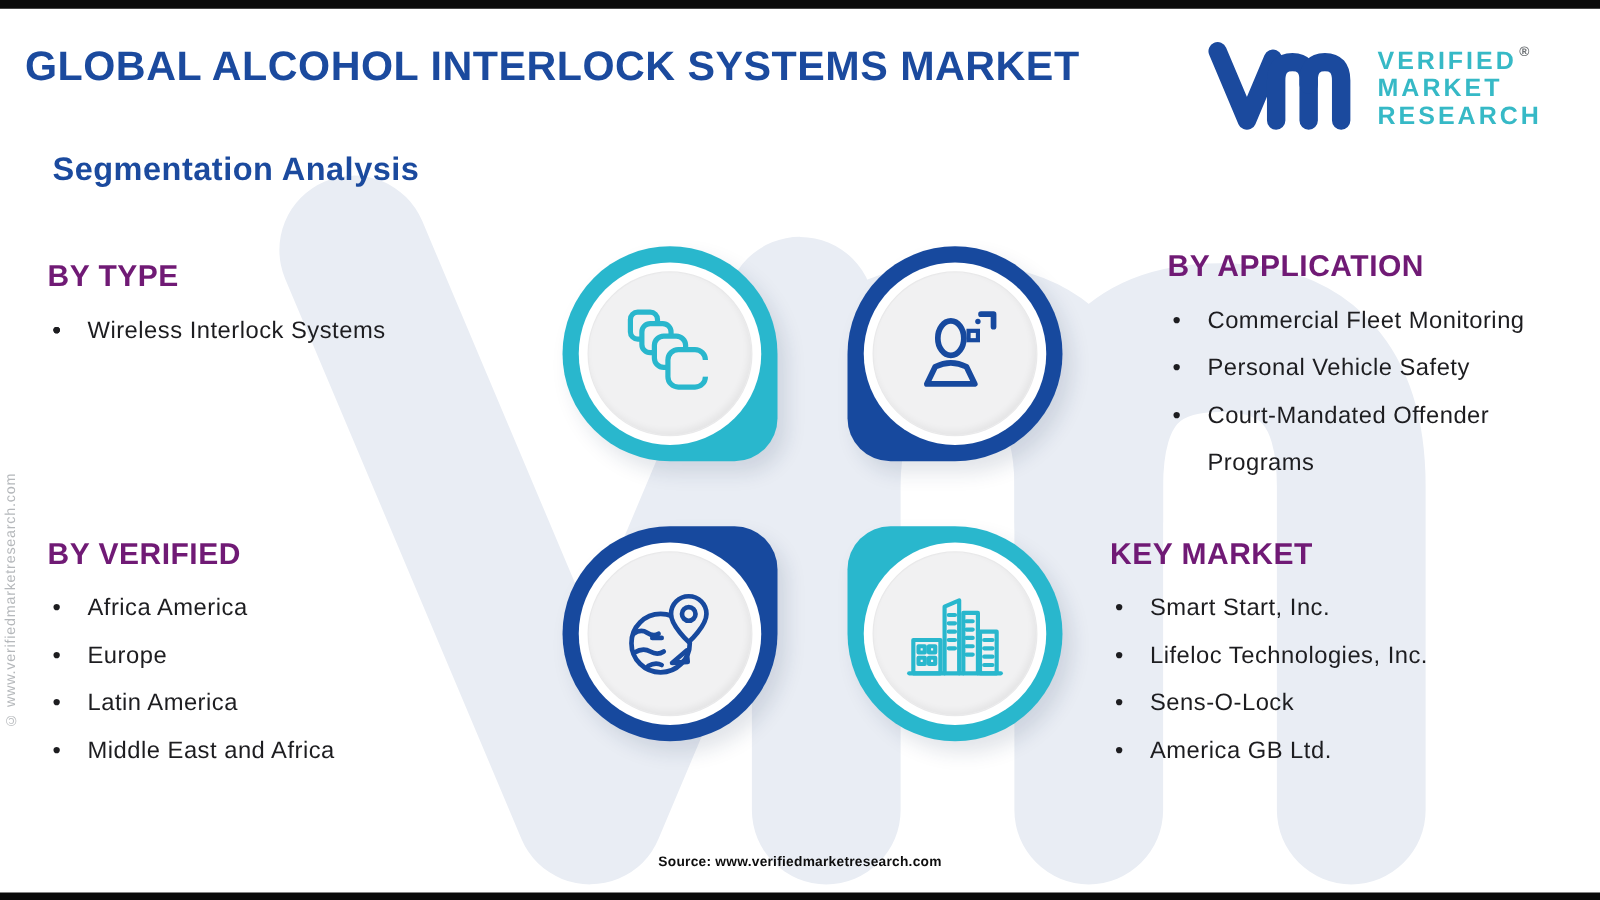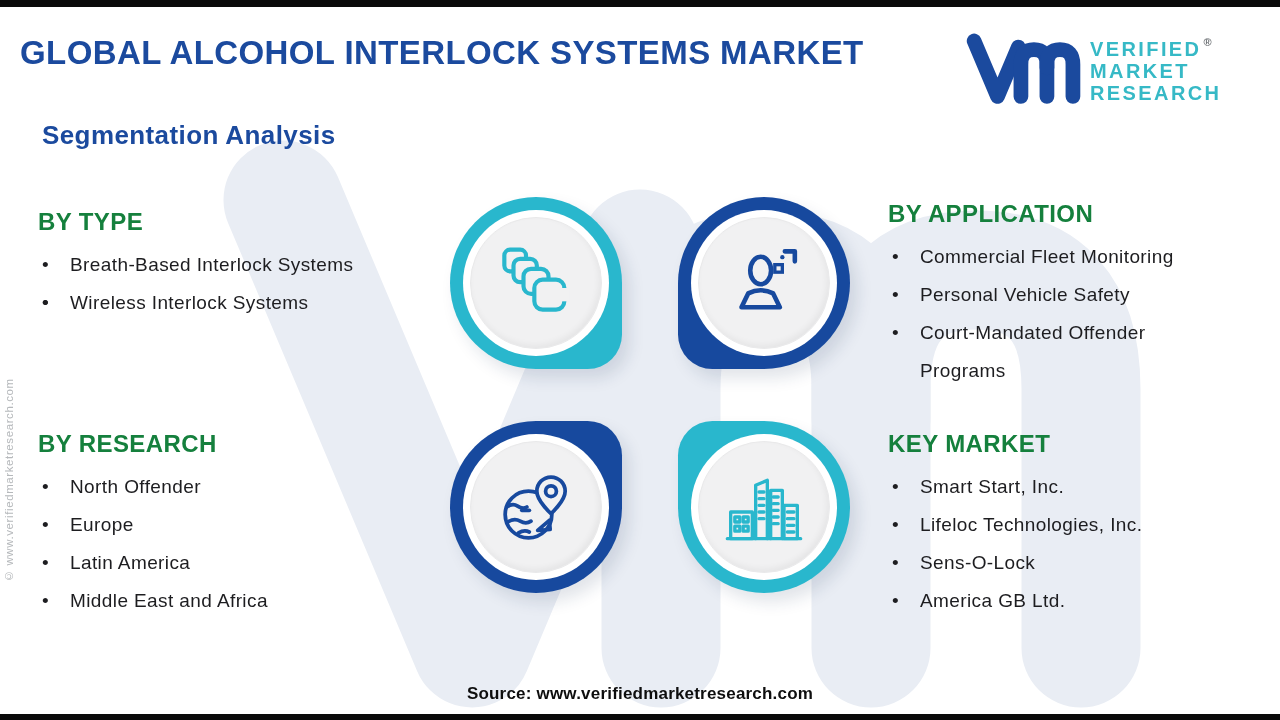--- a/index.html
+++ b/index.html
@@ -21,52 +21,52 @@
 
   .page-title{
     position:absolute;left:20px;top:34px;margin:0;z-index:3;
     font-size:33px;font-weight:700;letter-spacing:0.4px;color:#1b4a9e;white-space:nowrap;
   }
   .subtitle{
     position:absolute;left:38px;top:116px;margin:4px;z-index:3;
     font-size:26px;font-weight:700;letter-spacing:0.4px;color:#1b4a9e;
   }
 
-  .logo{position:absolute;left:966px;top:28px;z-index:3;display:flex;align-items:center;gap:2px;}
+  .logo{position:absolute;left:966px;top:28px;z-index:3;display:flex;align-items:center;gap:14px;}
   .logo-text{color:#36b9c6;font-weight:800;font-size:20px;line-height:22px;letter-spacing:2.4px;}
   .logo-text .reg{font-size:11px;color:#6b6f73;letter-spacing:0;vertical-align:10px;margin-left:2px;}
 
   .panel{position:absolute;z-index:3;}
-  .panel h3{margin:0 0 10px 0;font-size:24px;font-weight:800;letter-spacing:0.4px;color:#15803d;}
+  .panel h3{margin:0 0 10px 0;font-size:24px;font-weight:800;letter-spacing:0.4px;color:#701a75;}
   .panel ul{list-style:none;margin:0;padding:0;}
   .panel li{
     position:relative;padding-left:32px;font-size:19px;line-height:38px;
     letter-spacing:0.4px;color:#1d1d20;font-weight:500;
   }
   .panel li .dot{position:absolute;left:4px;top:0;color:#1d1d20;}
   .panel-type{left:38px;top:208px;}   .panel-type ul{width:352px;}
-  .panel-application{left:888px;top:200px;} .panel-application ul{width:300px;}
+  .panel-application{left:934px;top:200px;} .panel-application ul{width:300px;}
   .panel-geography{left:38px;top:430px;}    .panel-geography ul{width:352px;}
   .panel-players{left:888px;top:430px;}     .panel-players ul{width:300px;}
 
   .bubble{position:absolute;width:172px;height:172px;z-index:2;box-shadow:7px 9px 16px rgba(25,45,85,0.13);}
   .bubble .white{position:absolute;inset:13px;background:#ffffff;border-radius:50%;}
   .bubble .face{
     position:absolute;inset:20px;background:#f1f1f2;border-radius:50%;
     display:flex;align-items:center;justify-content:center;
     box-shadow:inset -2px -3px 6px rgba(0,0,0,0.05);border:1px solid #e9e9ea;box-sizing:border-box;
   }
   .bubble-tl{left:450px;top:197px;background:#29b7cd;border-radius:50% 50% 20% 50%;}
   .bubble-tr{left:678px;top:197px;background:#17499e;border-radius:50% 50% 50% 20%;}
   .bubble-bl{left:450px;top:421px;background:#17499e;border-radius:50% 20% 50% 50%;}
   .bubble-br{left:678px;top:421px;background:#29b7cd;border-radius:20% 50% 50% 50%;}
 
   .source-line{
     position:absolute;left:0;top:684px;width:1280px;text-align:center;z-index:3;
-    font-size:17px;font-weight:700;color:#0e0e0e;letter-spacing:0.2px;
+    font-size:11px;font-weight:700;color:#0e0e0e;letter-spacing:0.2px;
   }
 </style>
 </head>
 <body>
 
 <div class="page">
 
   <div class="edge-bar top"></div>
   <div class="edge-bar bottom"></div>
 
@@ -95,39 +95,39 @@
       <div>MARKET</div>
       <div>RESEARCH</div>
     </div>
   </div>
 
   <h2 class="subtitle">Segmentation Analysis</h2>
 
   <section class="panel panel-type">
     <h3>BY TYPE</h3>
     <ul>
-        <li><span class="dot">•</span><span>Breath-Based Interlock Systems</span></li>
+        <li><span class="dot">•</span></li>
         <li><span class="dot">•</span></li>
         <li><span class="dot">•</span><span>Wireless Interlock Systems</span></li>
       </ul>
   </section>
 
   <section class="panel panel-application">
     <h3>BY APPLICATION</h3>
     <ul>
         <li><span class="dot">•</span><span>Commercial Fleet Monitoring</span></li>
         <li><span class="dot">•</span><span>Personal Vehicle Safety</span></li>
         <li><span class="dot">•</span><span>Court-Mandated Offender Programs</span></li>
       </ul>
   </section>
 
   <section class="panel panel-geography">
-    <h3>BY RESEARCH</h3>
-    <ul>
-        <li><span class="dot">•</span><span>North Offender</span></li>
+    <h3>BY VERIFIED</h3>
+    <ul>
+        <li><span class="dot">•</span><span>Africa America</span></li>
         <li><span class="dot">•</span><span>Europe</span></li>
         <li><span class="dot">•</span><span>Latin America</span></li>
         <li><span class="dot">•</span><span>Middle East and Africa</span></li>
       </ul>
   </section>
 
   <section class="panel panel-players">
     <h3>KEY MARKET</h3>
     <ul>
         <li><span class="dot">•</span><span>Smart Start, Inc.</span></li>

